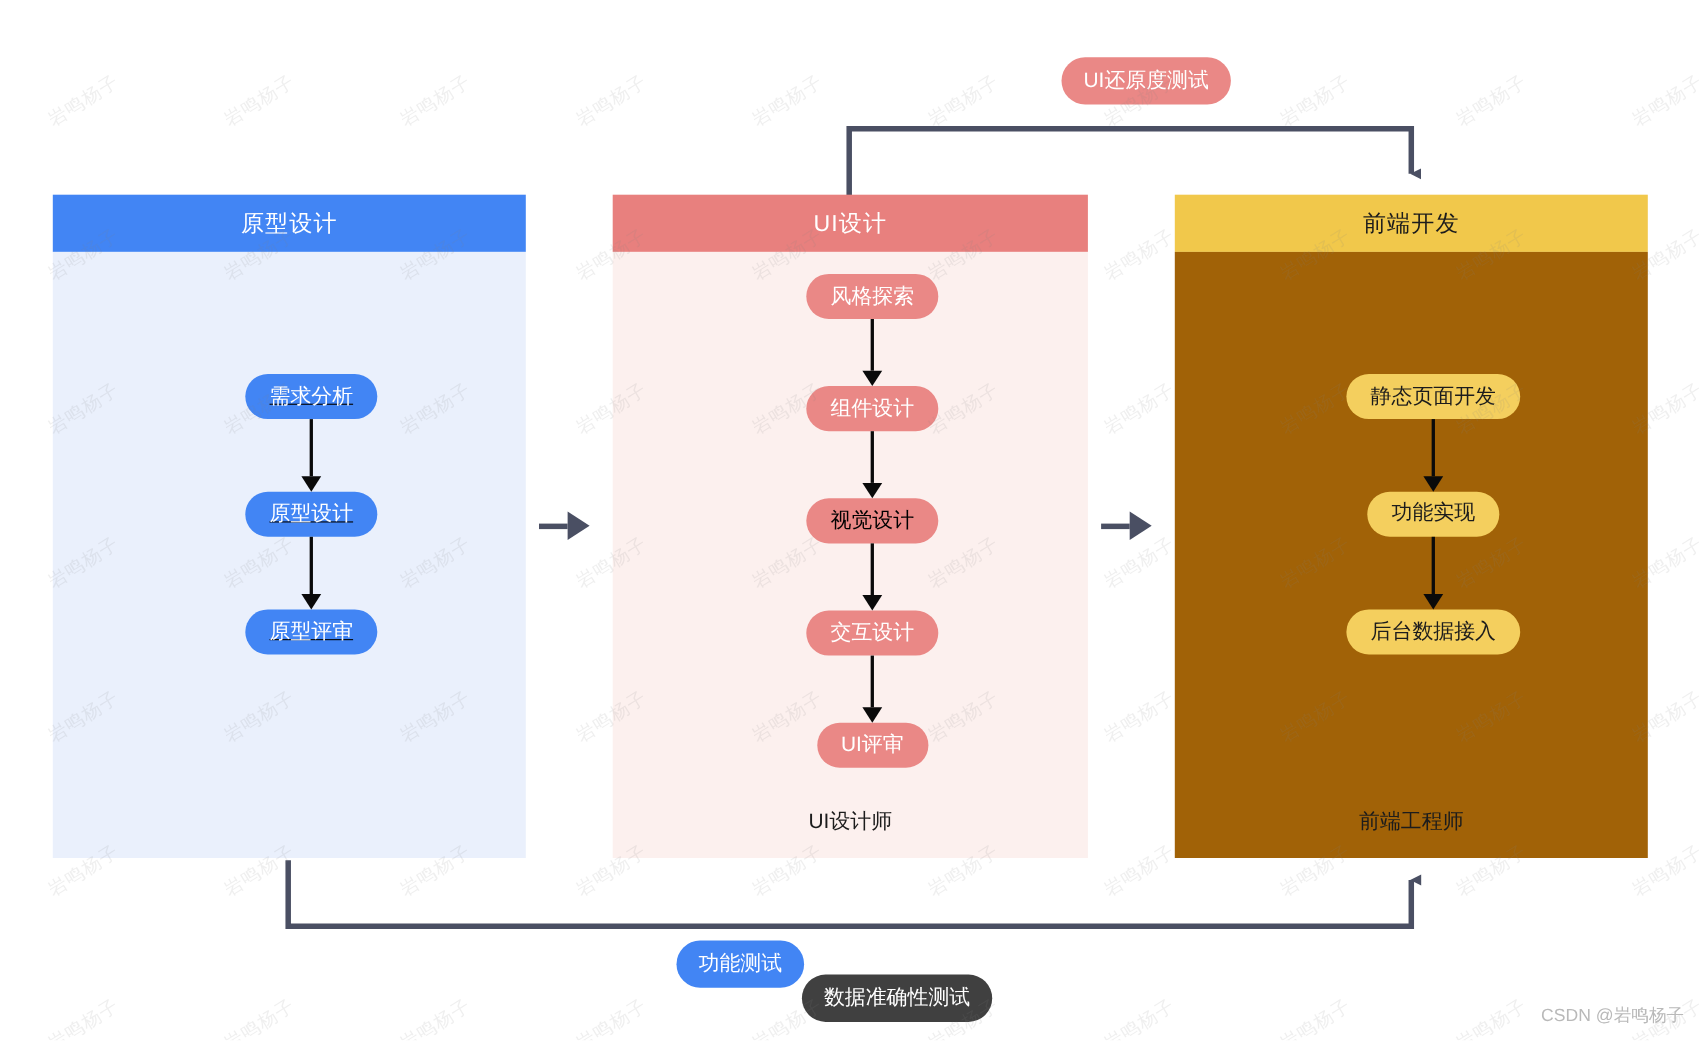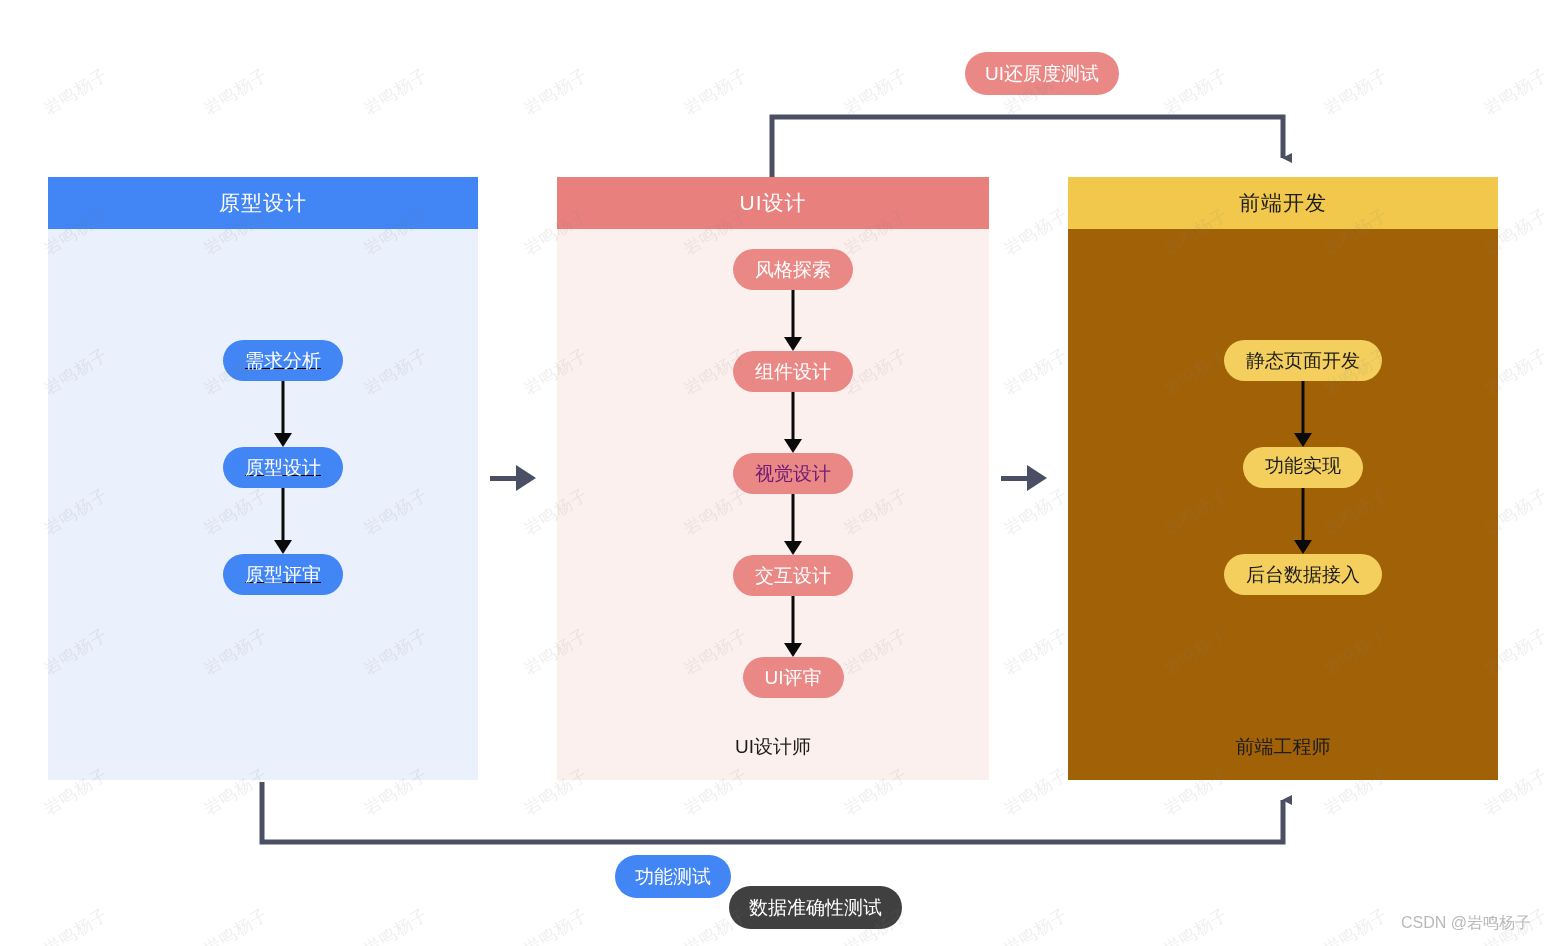--- a/index.html
+++ b/index.html
@@ -211,21 +211,21 @@
         <div class="node" style="background:#ea8886; color:#ffffff;">风格探索</div>
         <div class="node-gap" style="height:61px;">
           <div class="shaft" style="height:47px;"></div>
             <div class="head"></div>
         </div>
         <div class="node" style="background:#ea8886; color:#ffffff;">组件设计</div>
         <div class="node-gap" style="height:61px;">
           <div class="shaft" style="height:47px;"></div>
             <div class="head"></div>
         </div>
-        <div class="node" style="background:#ea8886; color:#701a75;">视觉设计</div>
+        <div class="node" style="background:#ea8886; color:#000000;">视觉设计</div>
         <div class="node-gap" style="height:61px;">
           <div class="shaft" style="height:47px;"></div>
             <div class="head"></div>
         </div>
         <div class="node" style="background:#ea8886; color:#ffffff;">交互设计</div>
         <div class="node-gap" style="height:61px;">
           <div class="shaft" style="height:47px;"></div>
             <div class="head"></div>
         </div>
         <div class="node" style="background:#ea8886; color:#ffffff;">UI评审</div>

